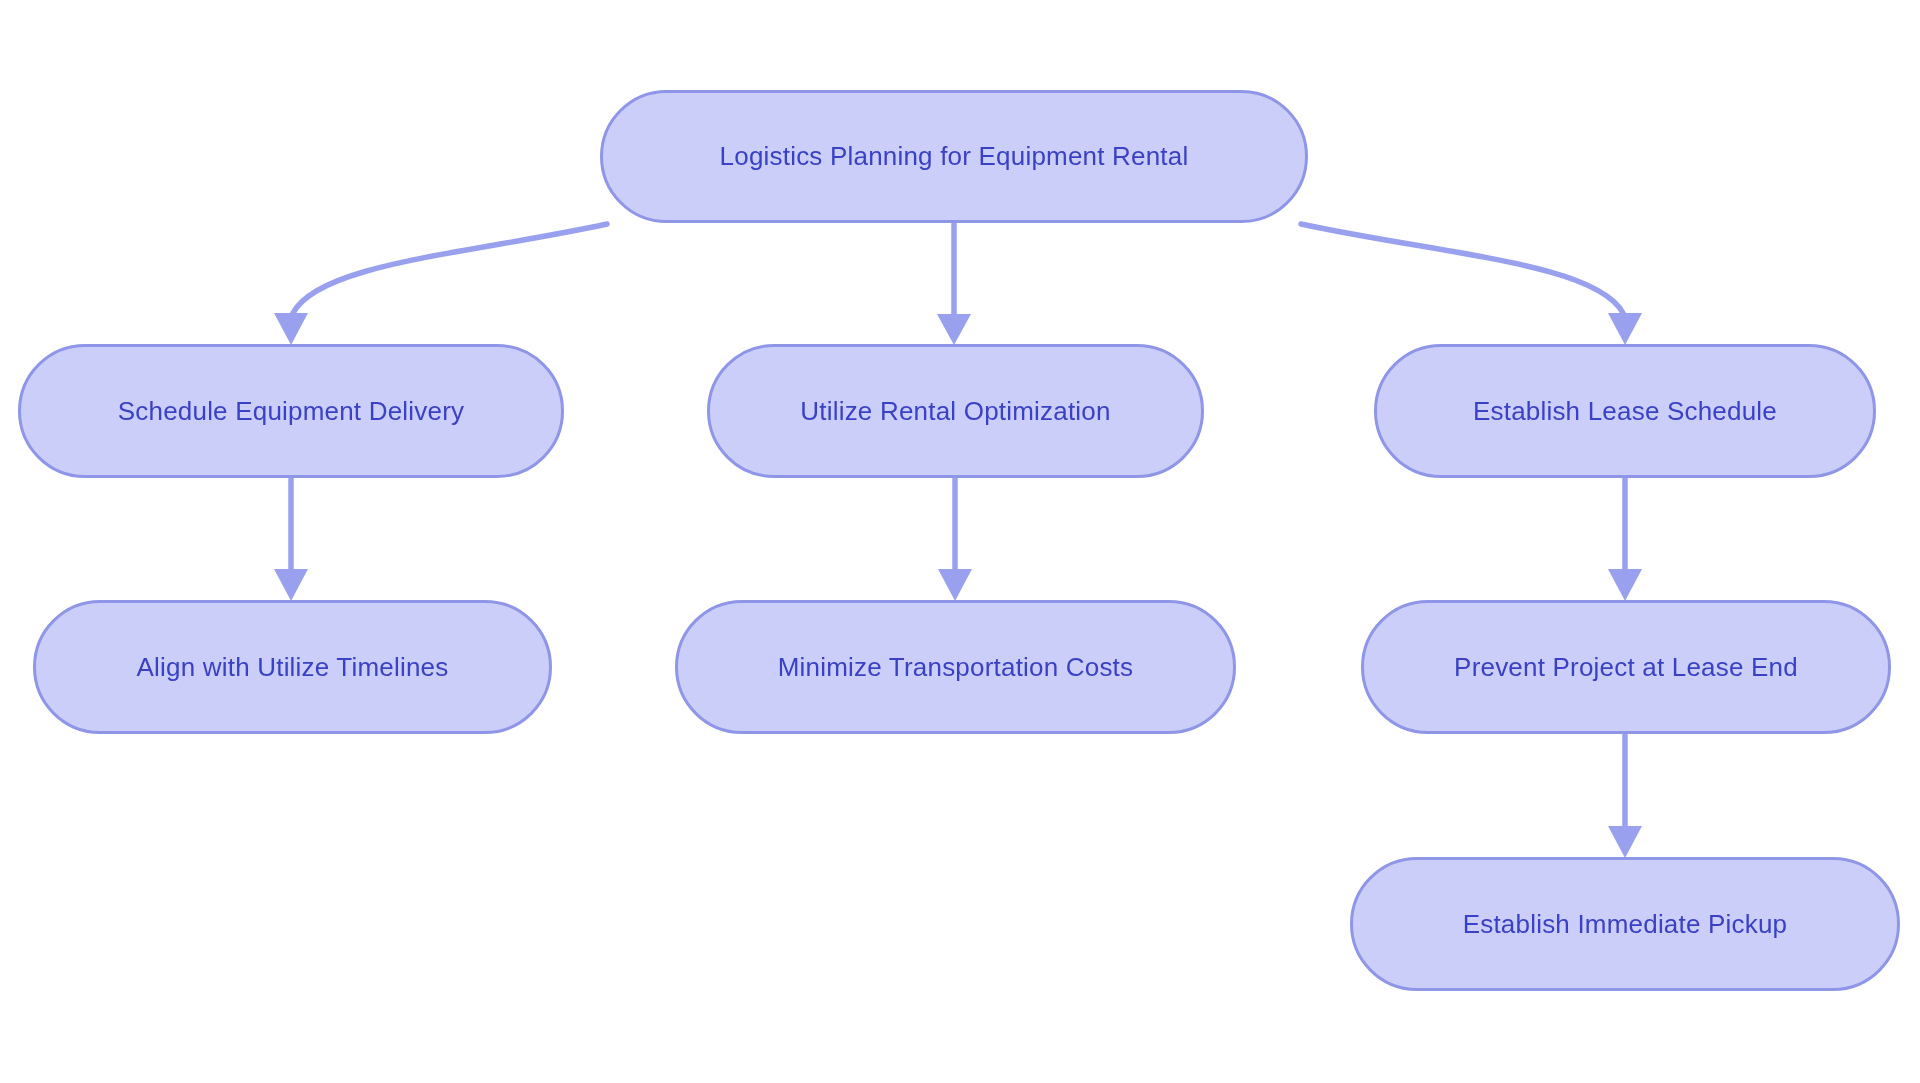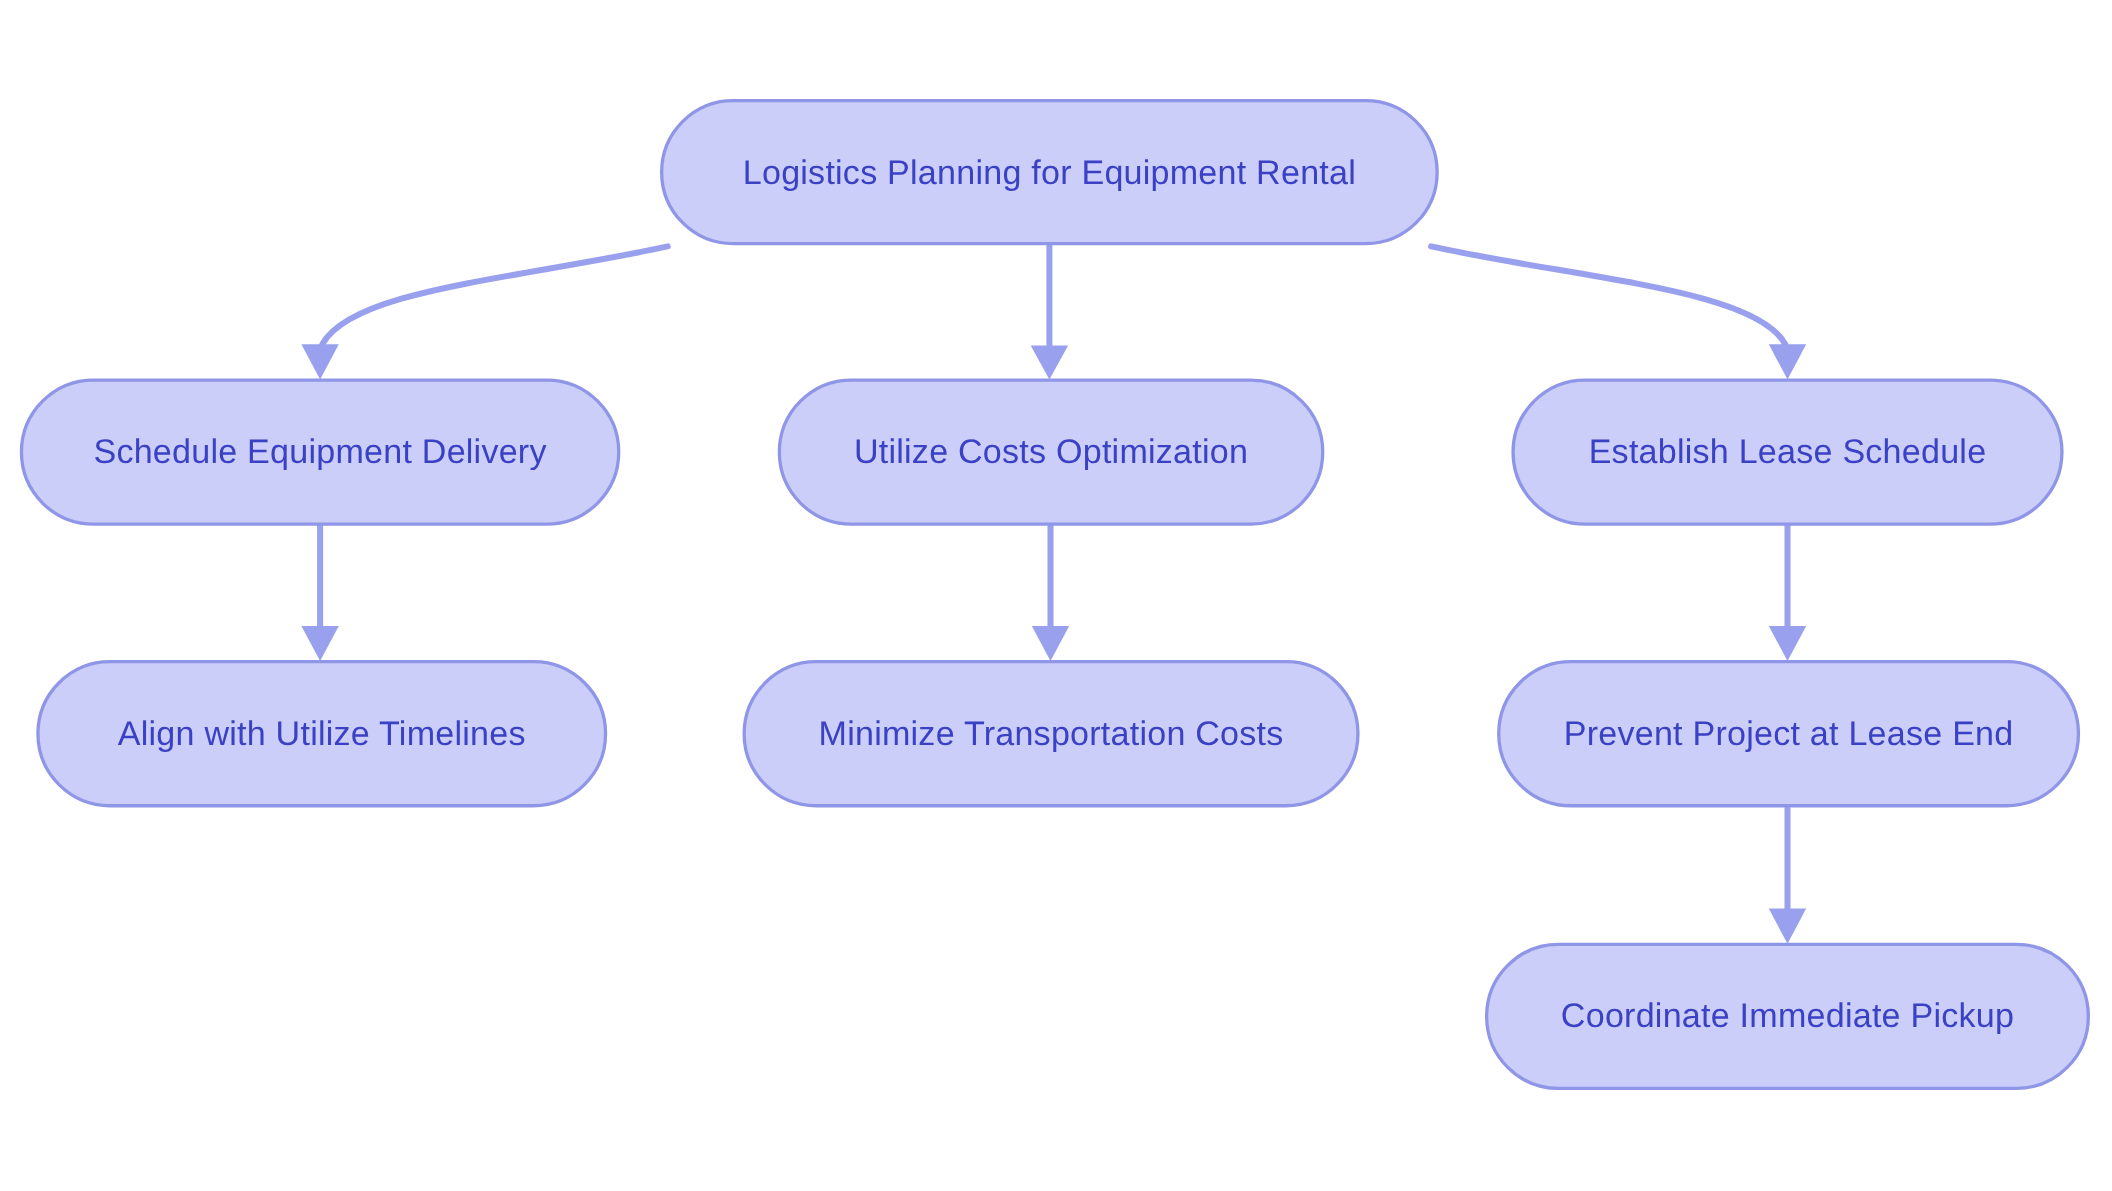--- a/index.html
+++ b/index.html
@@ -23,21 +23,21 @@
     height: 1083px;
     pointer-events: none;
   }
   .node {
     position: absolute;
     box-sizing: border-box;
     background: #cbcef8;
     border: 3px solid #9096e7;
     border-radius: 67px;
     color: #3b41c4;
-    font-size: 31px;
+    font-size: 26px;
     font-weight: 400;
     letter-spacing: 0.2px;
     display: flex;
     align-items: center;
     justify-content: center;
     text-align: center;
     white-space: nowrap;
   }
   
   #node-root      { left: 600px;  top: 90px;  width: 708px; height: 133px; }
@@ -98,25 +98,25 @@
     <g>
       <path class="edge-shaft" d="M 1625 735 L 1625 827" stroke="#99a1ee"></path>
       <path class="edge-head" d="M 1608 826 L 1642 826 L 1625 858 Z" fill="#99a1ee"></path>
     </g>
   </svg>
 
   <div class="node" id="node-root">Logistics Planning for Equipment Rental</div>
 
   <div class="node" id="node-delivery">Schedule Equipment Delivery</div>
 
-  <div class="node" id="node-route">Utilize Costs Optimization</div>
+  <div class="node" id="node-route">Utilize Rental Optimization</div>
 
   <div class="node" id="node-pickup">Establish Lease Schedule</div>
 
   <div class="node" id="node-timelines">Align with Utilize Timelines</div>
 
   <div class="node" id="node-costs">Minimize Transportation Costs</div>
 
   <div class="node" id="node-delays">Prevent Project at Lease End</div>
 
-  <div class="node" id="node-immediate">Coordinate Immediate Pickup</div>
+  <div class="node" id="node-immediate">Establish Immediate Pickup</div>
 
 </div>
 
 </body></html>

